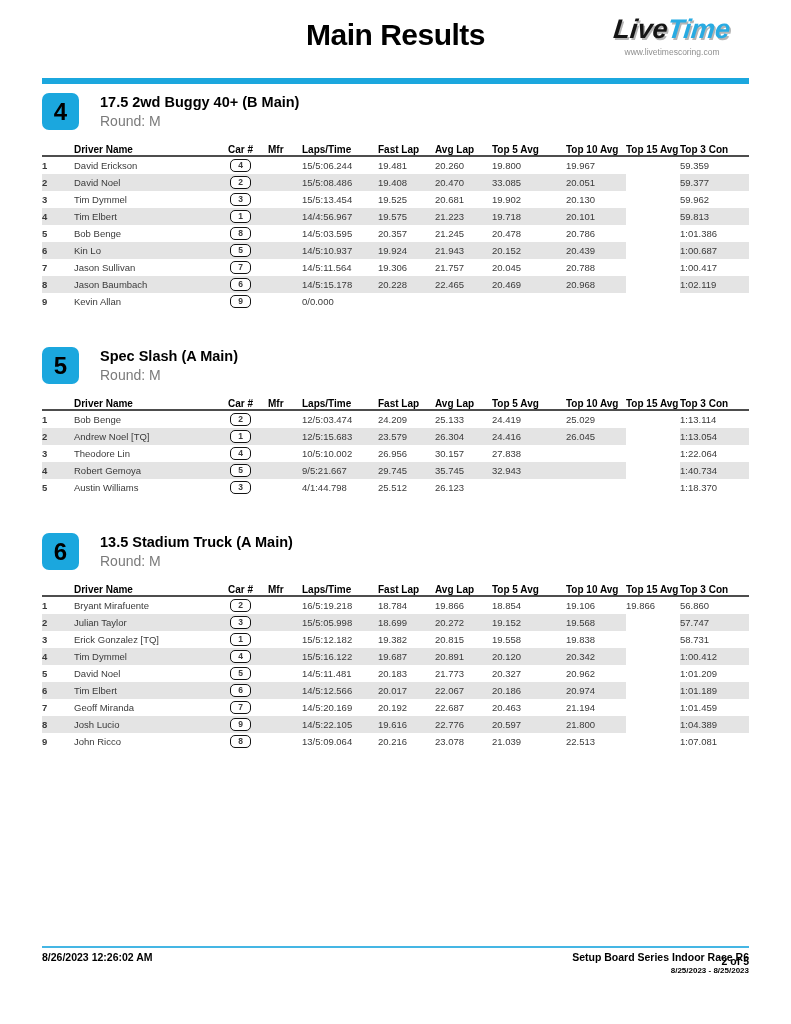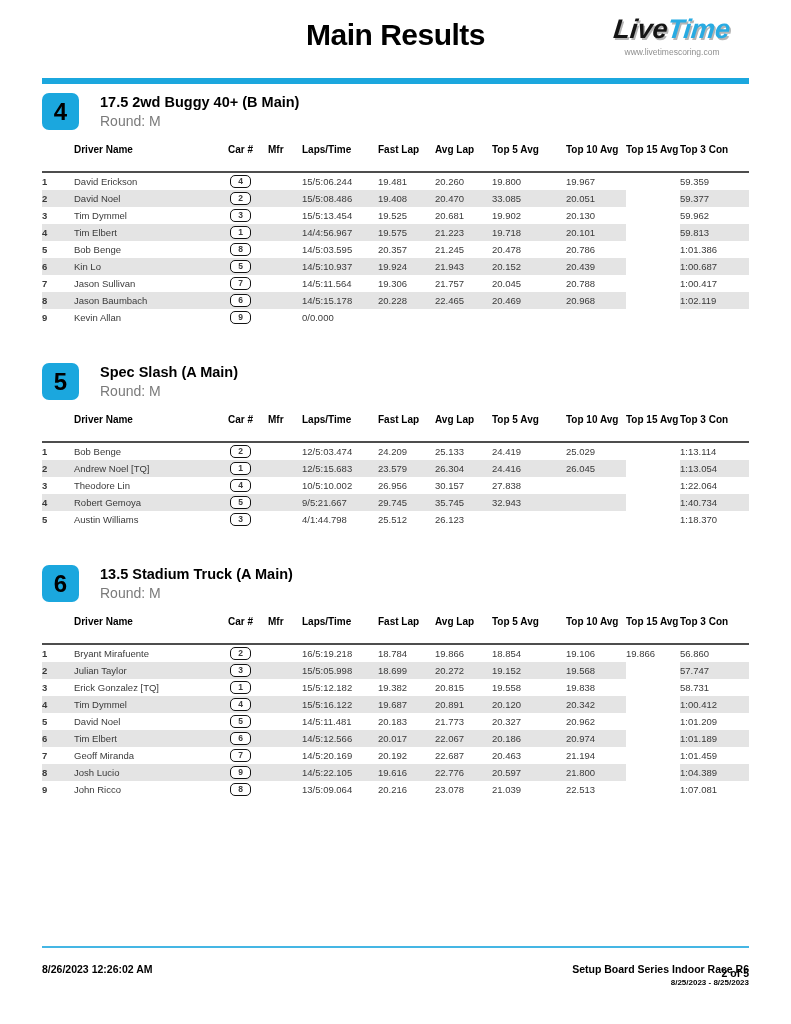--- a/index.html
+++ b/index.html
@@ -32,35 +32,35 @@
   .sec-head{display:flex;align-items:center;}
   .numbox{width:37px;height:37px;border-radius:7px;background:var(--accent-blue);
     color:#000;font-weight:bold;font-size:24px;display:flex;align-items:center;
     justify-content:center;flex:0 0 auto;}
   .sec-titles{margin-left:21px;}
   .sec-title{font-size:14.5px;font-weight:bold;color:#000;line-height:1.15;}
   .sec-round{font-size:14px;color:#7a7a7a;margin-top:2px;}
 
   table.results{width:100%;border-collapse:collapse;table-layout:fixed;margin-top:11px;}
   table.results th{font-size:10px;font-weight:bold;text-align:left;color:#000;
-    padding:3px 0 16px 0;border-bottom:2px solid var(--header-rule);white-space:nowrap;overflow:hidden;}
+    padding:3px 0 0 0;border-bottom:2px solid var(--header-rule);white-space:nowrap;overflow:hidden;}
   table.results td{font-size:9.5px;color:#3a3a3a;padding:2px 0 2px 0;height:16px;
     white-space:nowrap;overflow:hidden;vertical-align:middle;}
   td.pos,th.pos{font-weight:bold;color:#000;padding-left:3px;}
   td.driver{padding-left:6px;color:#333;}
   tr.shaded td{background:var(--row-shade);}
   tr.shaded td.top15-cell.is-empty{background:#fff;}
   .badge{display:inline-block;min-width:21px;padding:0 4px;border:1.6px solid #141414;
     border-radius:5px;background:#fff;font-weight:bold;font-size:8.5px;line-height:11px;
     text-align:center;margin-left:2px;}
 
   
   .footer{position:absolute;left:42px;right:42px;top:946px;}
   .footer-rule{height:2px;background:var(--footer-rule);}
-  .footer-row{position:relative;margin-top:15px;}
+  .footer-row{position:relative;margin-top:3px;}
   .footer-generated{position:absolute;left:0;top:0;font-size:10.5px;font-weight:bold;color:#000;}
   .footer-center{text-align:right;}
   .footer-event{font-size:10.5px;font-weight:bold;color:#000;}
   .footer-dates{font-size:8px;font-weight:bold;color:#000;margin-top:3px;}
   .footer-page{position:absolute;right:0;top:4px;font-size:10.5px;font-weight:bold;color:#000;}
 </style>
 </head>
 <body>
 
 <div class="page">

